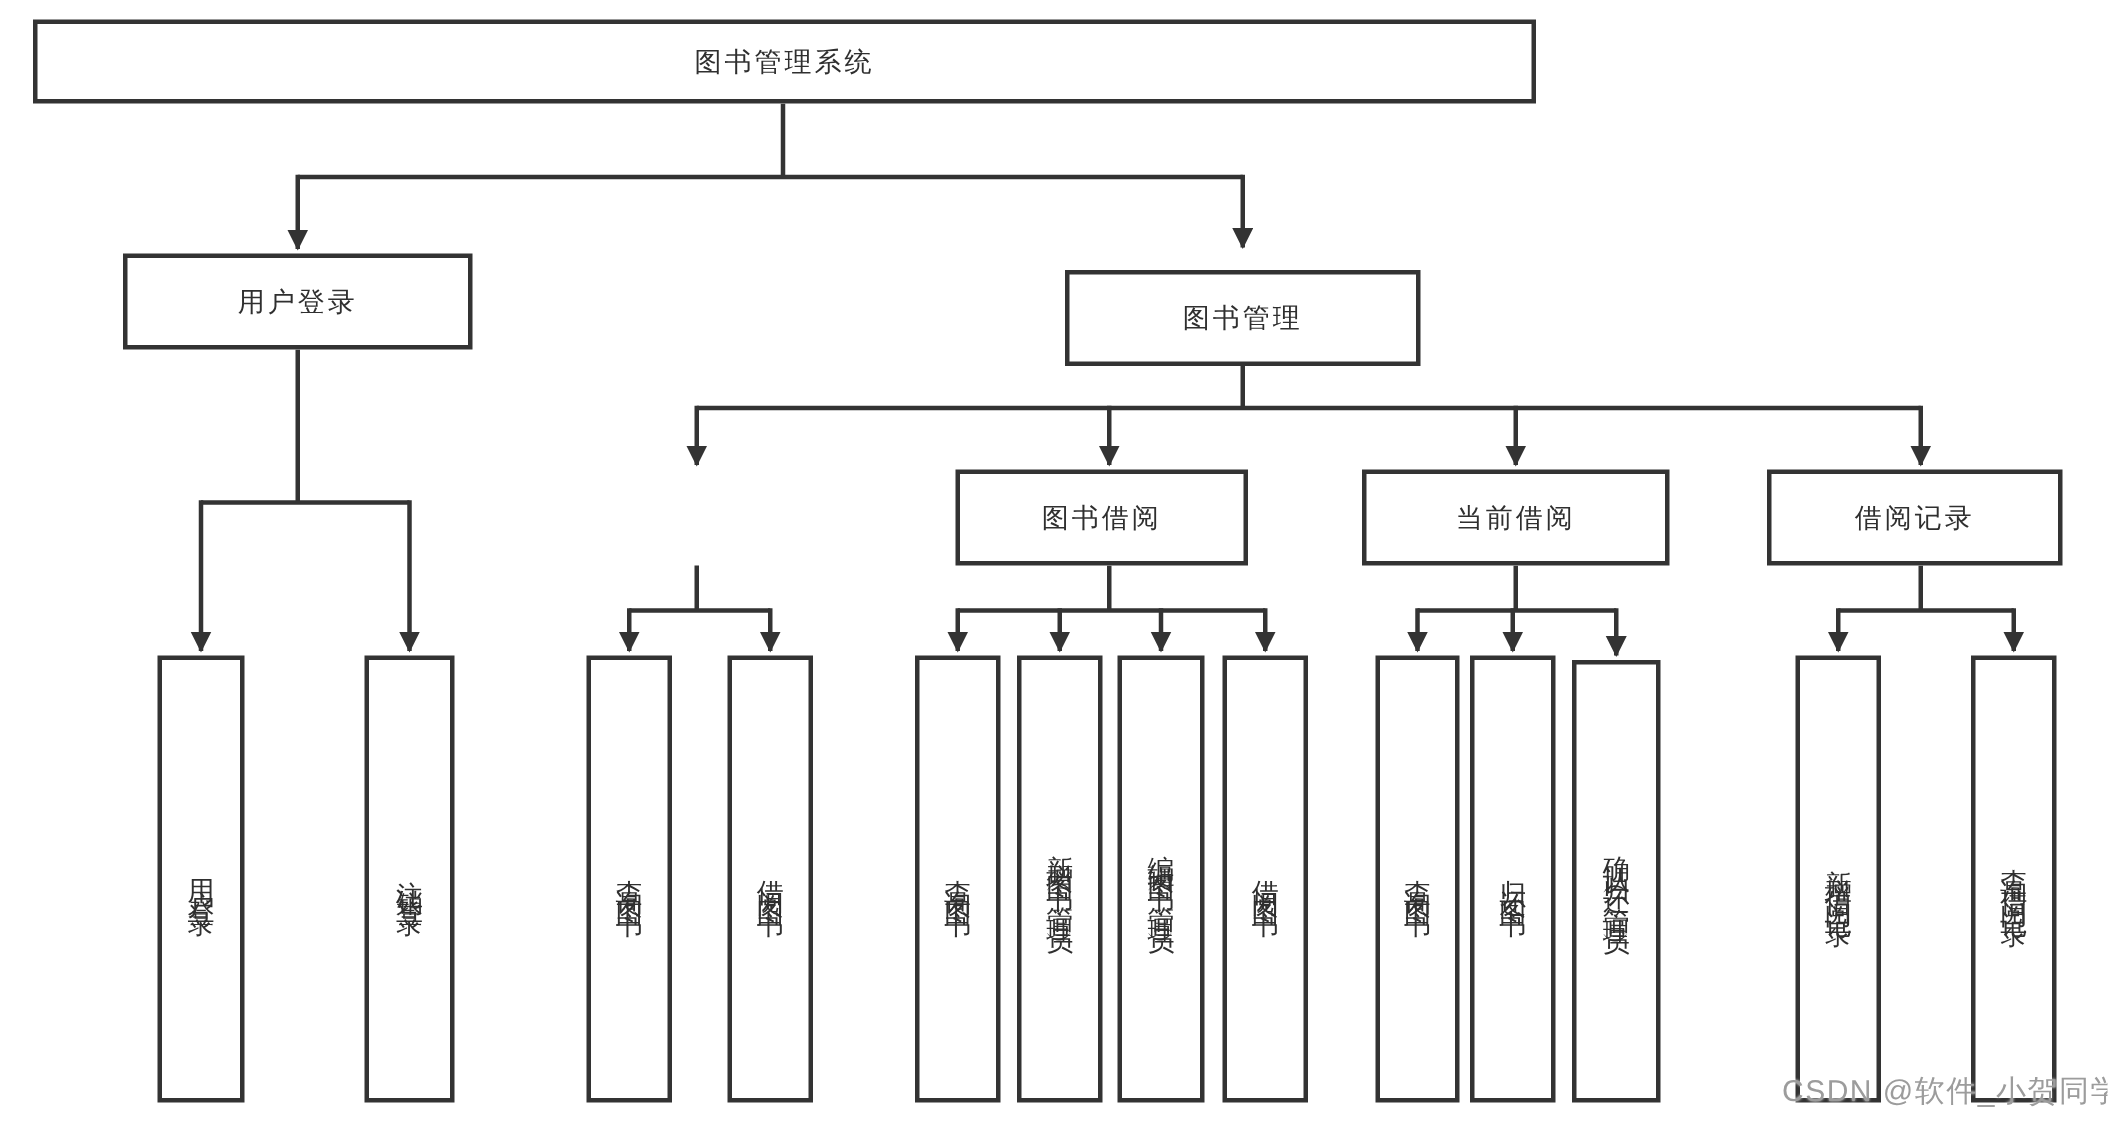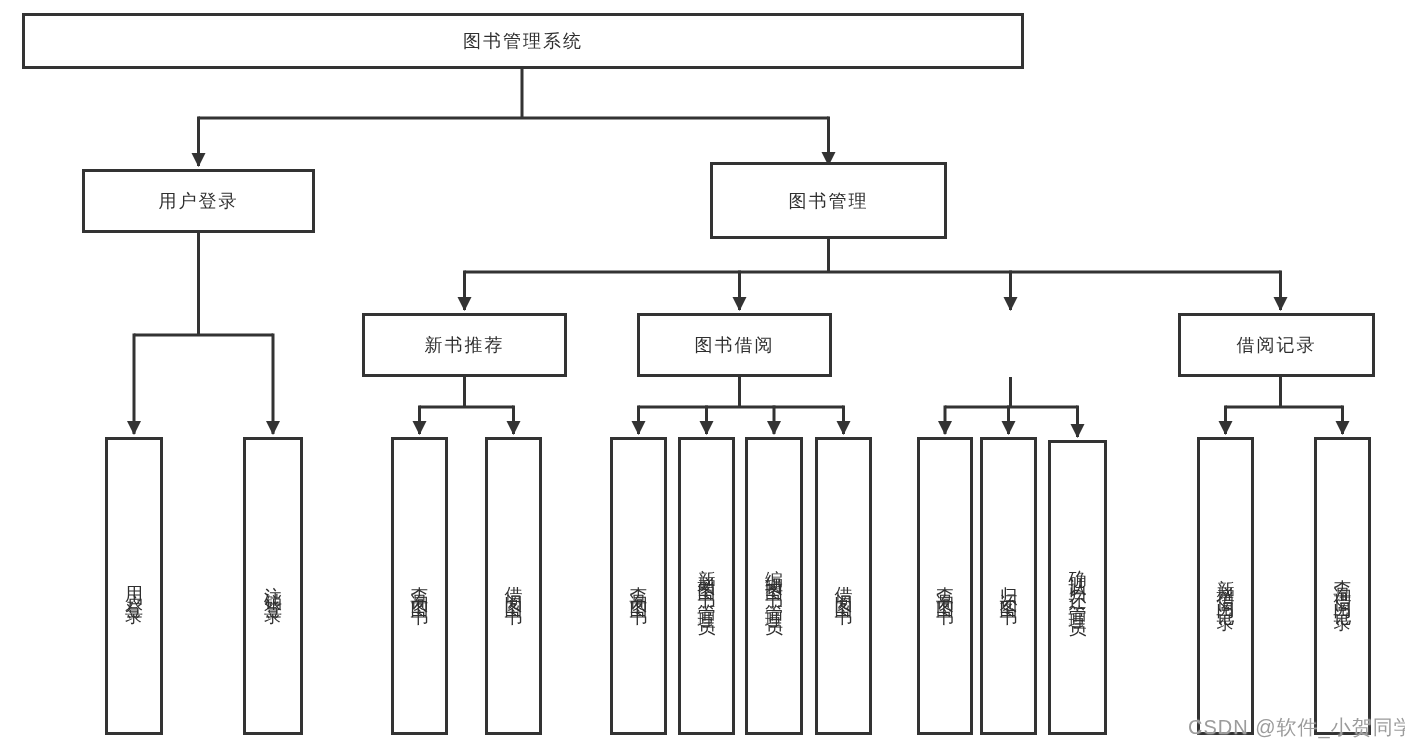--- a/index.html
+++ b/index.html
@@ -66,24 +66,24 @@
     <line class="wire" x1="1077.5" y1="405.5" x2="1077.5" y2="437" marker-end="url(#arw)"></line>
 
     <path class="wire" d="M1280.5,377 V407 M1225.5,407 H1342.5"></path>
     <line class="wire" x1="1225.5" y1="405.5" x2="1225.5" y2="434" marker-end="url(#arw)"></line>
     <line class="wire" x1="1342.5" y1="405.5" x2="1342.5" y2="434" marker-end="url(#arw)"></line>
   </svg>
 
   <div class="node" style="left:22px;top:13px;width:1002px;height:56px">图书管理系统</div>
 
   <div class="node" style="left:82px;top:169px;width:233px;height:64px">用户登录</div>
-  <div class="node" style="left:710px;top:162px;width:237px;height:77px">图书管理</div>
+  <div class="node" style="left:710px;top:180px;width:237px;height:64px">图书管理</div>
 
-  <div class="node" style="left:362px;top:313px;width:205px;height:64px">新书推荐</div>
   <div class="node" style="left:637px;top:313px;width:195px;height:64px">图书借阅</div>
+  <div class="node" style="left:908px;top:313px;width:205px;height:64px">当前借阅</div>
   <div class="node" style="left:1178px;top:313px;width:197px;height:64px">借阅记录</div>
 
   <div class="node leaf" style="left:105px;top:437px;width:58px;height:298px">用户登录</div>
   <div class="node leaf" style="left:243px;top:437px;width:60px;height:298px">注销登录</div>
 
   <div class="node leaf" style="left:391px;top:437px;width:57px;height:298px">查询图书</div>
   <div class="node leaf" style="left:485px;top:437px;width:57px;height:298px">借阅图书</div>
 
   <div class="node leaf" style="left:610px;top:437px;width:57px;height:298px">查询图书</div>
   <div class="node leaf" style="left:678px;top:437px;width:57px;height:298px">新增图书（管理员）</div>

